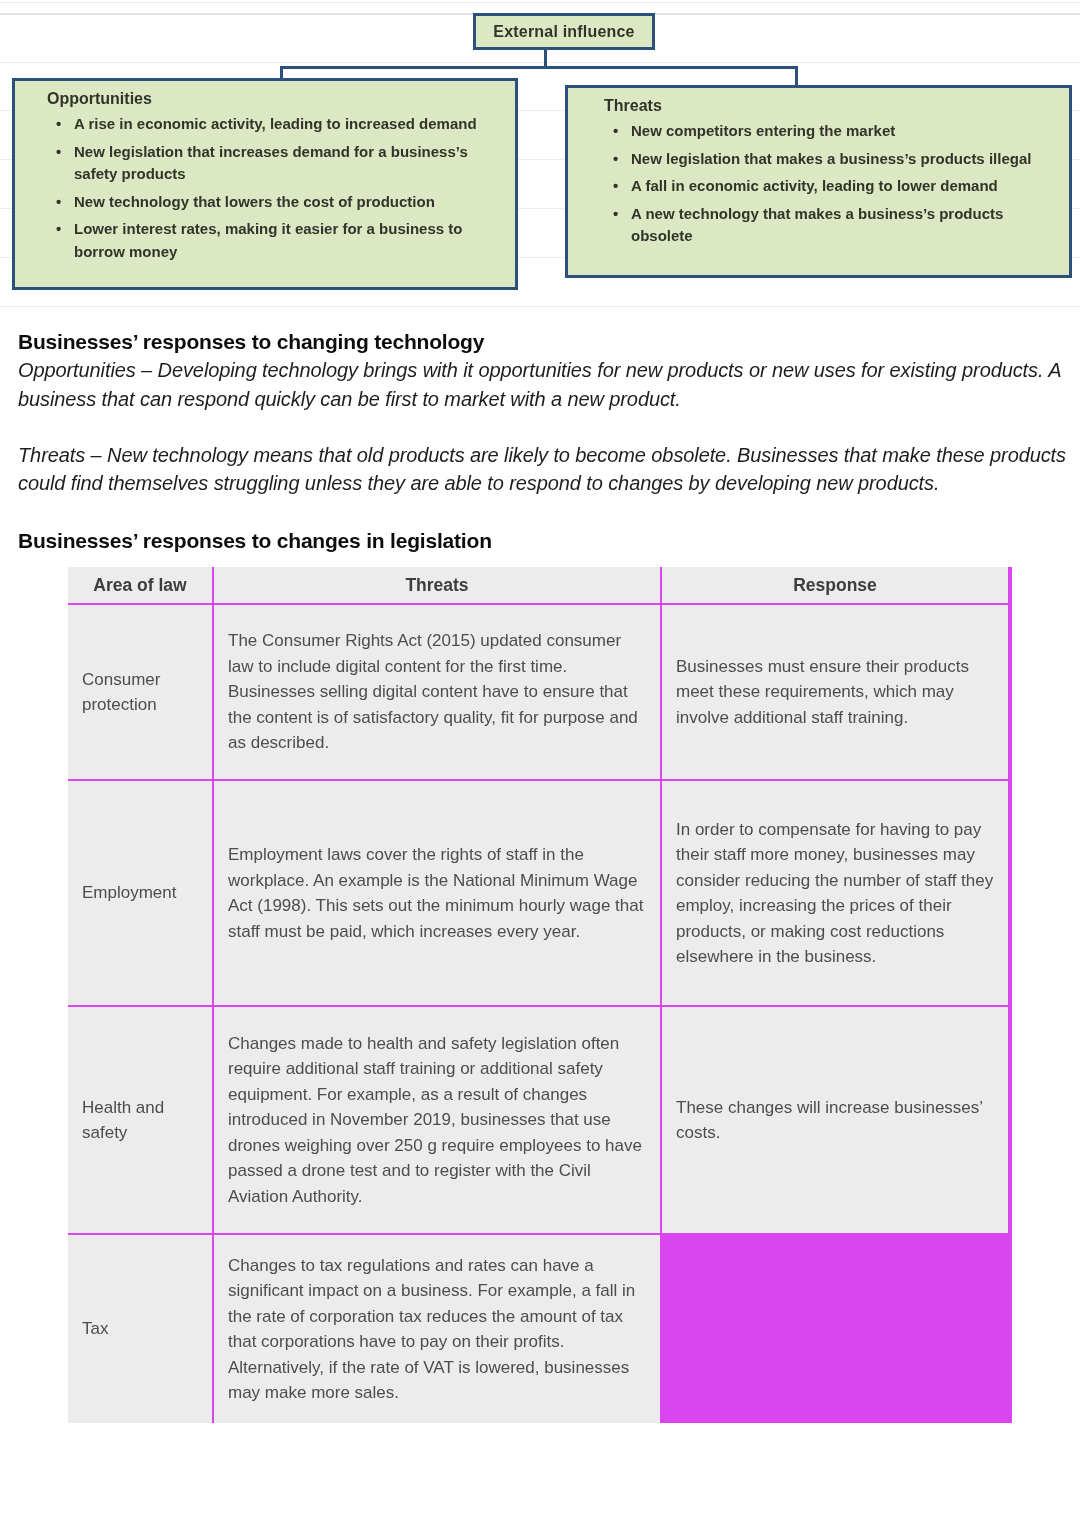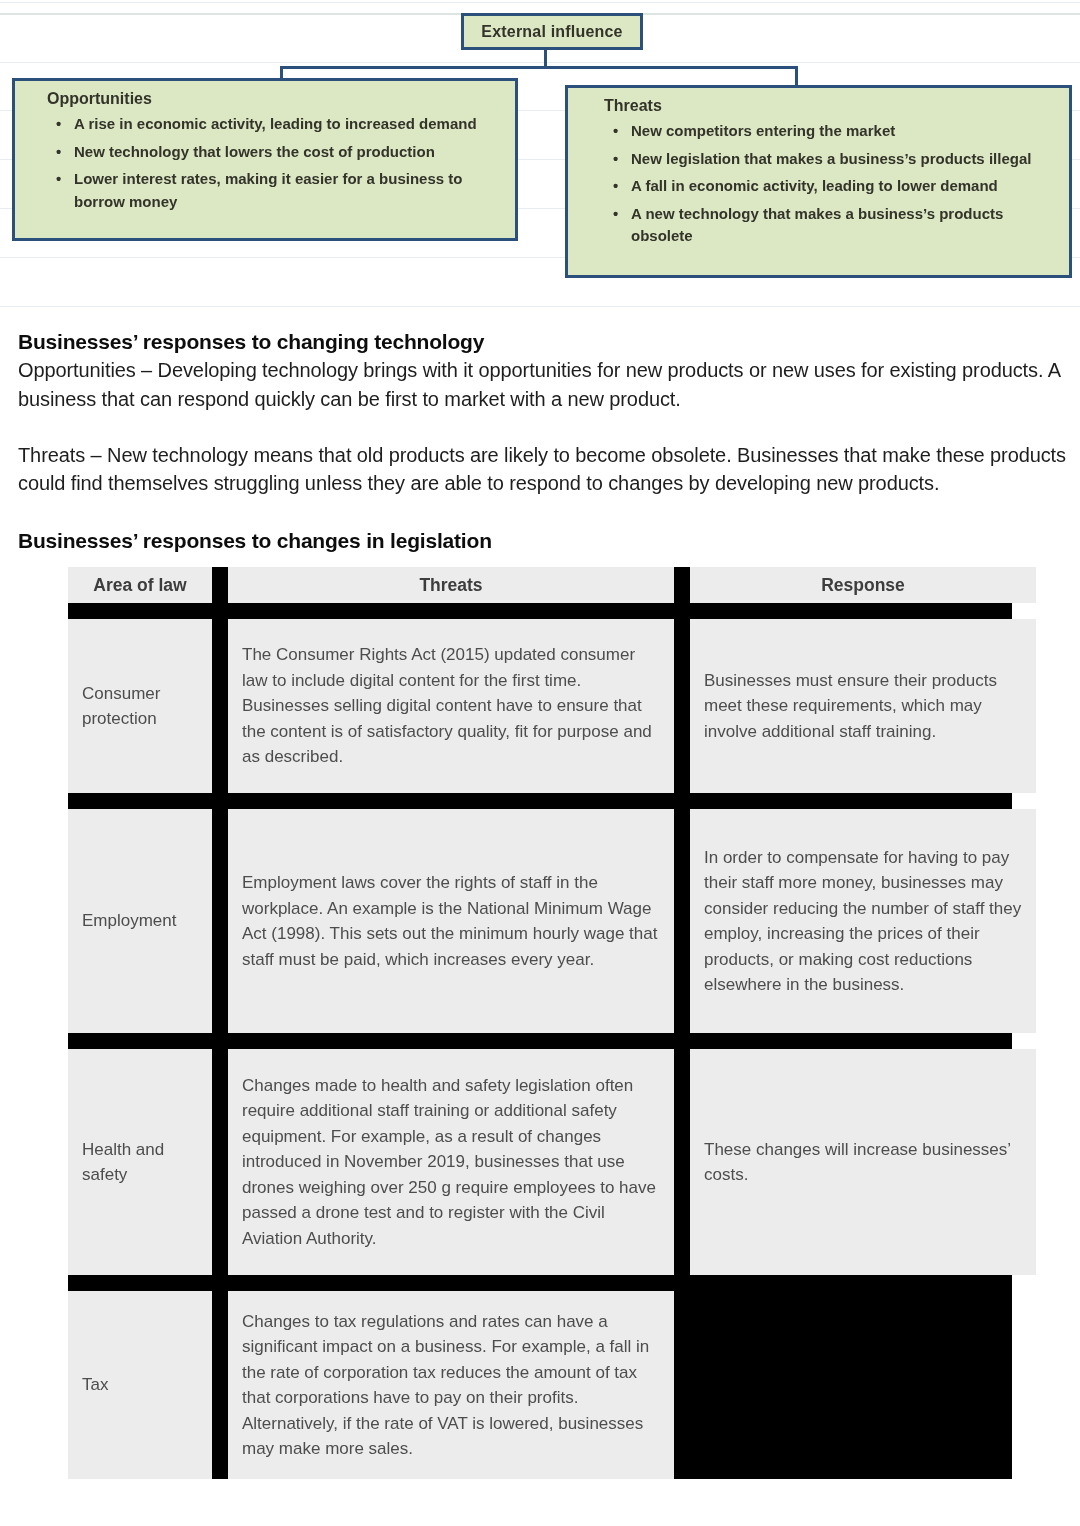--- a/index.html
+++ b/index.html
@@ -29,33 +29,33 @@
   .diagram { position: absolute; inset: 0; z-index: 1; }
 
   .dg-node {
     position: absolute;
     background: #dce8c4;
     border: 3px solid #2b507c;
     color: #33332a;
   }
 
   .dg-root {
-    left: 461px; top: 13px; width: 182px; height: 37px;
+    left: 473px; top: 13px; width: 182px; height: 37px;
     display: flex; align-items: center; justify-content: center;
     font-size: 16px; font-weight: bold; letter-spacing: 0.2px;
   }
 
   .dg-connector { position: absolute; background: #2b507c; }
   .conn-stem  { left: 544px; top: 50px; width: 3px;  height: 17px; }
   .conn-h     { left: 280px; top: 66px; width: 518px; height: 3px; }
   .conn-left  { left: 280px; top: 66px; width: 3px;  height: 13px; }
   .conn-right { left: 795px; top: 66px; width: 3px;  height: 20px; }
 
   .dg-box { padding: 9px 14px 8px 16px; }
-  .dg-box-opportunities { left: 12px;  top: 78px; width: 506px; height: 163px; padding-left: 32px; }
+  .dg-box-opportunities { left: 12px;  top: 78px; width: 506px; height: 212px; padding-left: 32px; }
   .dg-box-threats       { left: 565px; top: 85px; width: 507px; height: 193px; padding-left: 36px; }
 
   .dg-box-title { font-size: 16px; font-weight: bold; margin-bottom: 4px; }
 
   .dg-box ul { list-style: none; margin: 0; padding: 0; font-weight: bold; }
   .dg-box li {
     position: relative;
     padding-left: 27px;
     font-size: 15px;
     line-height: 1.5;
@@ -83,34 +83,35 @@
     font-weight: bold;
     color: #0d0d0d;
     letter-spacing: -0.2px;
     margin-bottom: 2px;
   }
   .content p {
     font-size: 20px;
     line-height: 1.44;
     color: #1e1e1e;
     letter-spacing: -0.1px;
+    font-style: italic;
   }
   .para-gap { margin-top: 27px; }
   .heading-legislation { margin-top: 31px; }
 
   
   .law-table {
     margin-left: 50px;
     margin-top: 14px;
     width: 944px;
     display: grid;
     grid-template-columns: 144px 446px 346px;
     grid-template-rows: minmax(36px, auto) minmax(174px, auto) minmax(224px, auto) minmax(226px, auto) minmax(188px, auto);
-    gap: 16px;
-    background: #000000;
+    gap: 2px;
+    background: #d946ef;
   }
   .cell {
     background: #ececec;
     color: #4d4d4d;
     font-size: 17px;
     line-height: 1.5;
     padding: 10px 14px;
     display: flex;
     align-items: center;
   }
@@ -144,20 +145,21 @@
 
     <div class="dg-connector conn-stem"></div>
     <div class="dg-connector conn-h"></div>
     <div class="dg-connector conn-left"></div>
     <div class="dg-connector conn-right"></div>
 
     <div class="dg-node dg-box dg-box-opportunities">
       <div class="dg-box-title">Opportunities</div>
       <ul>
         <li>A rise in economic activity, leading to increased demand</li>
+        <li>New legislation that increases demand for a business’s safety products</li>
         <li>New technology that lowers the cost of production</li>
         <li>Lower interest rates, making it easier for a business to borrow money</li>
       </ul>
     </div>
 
     <div class="dg-node dg-box dg-box-threats">
       <div class="dg-box-title">Threats</div>
       <ul>
         <li>New competitors entering the market</li>
         <li>New legislation that makes a business’s products illegal</li>

